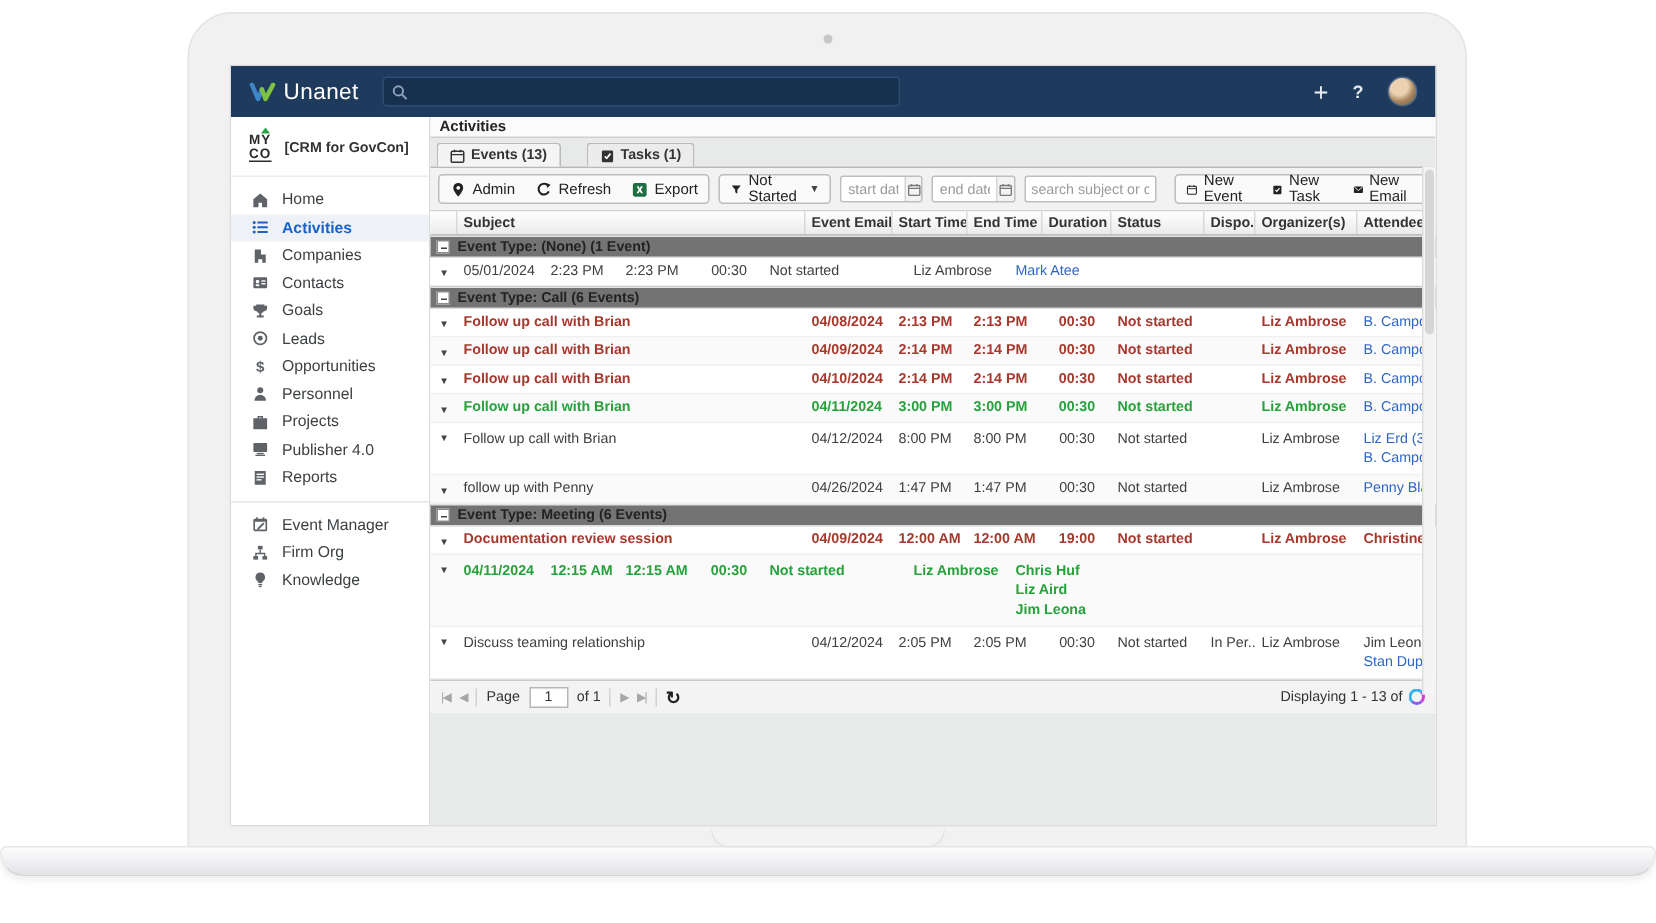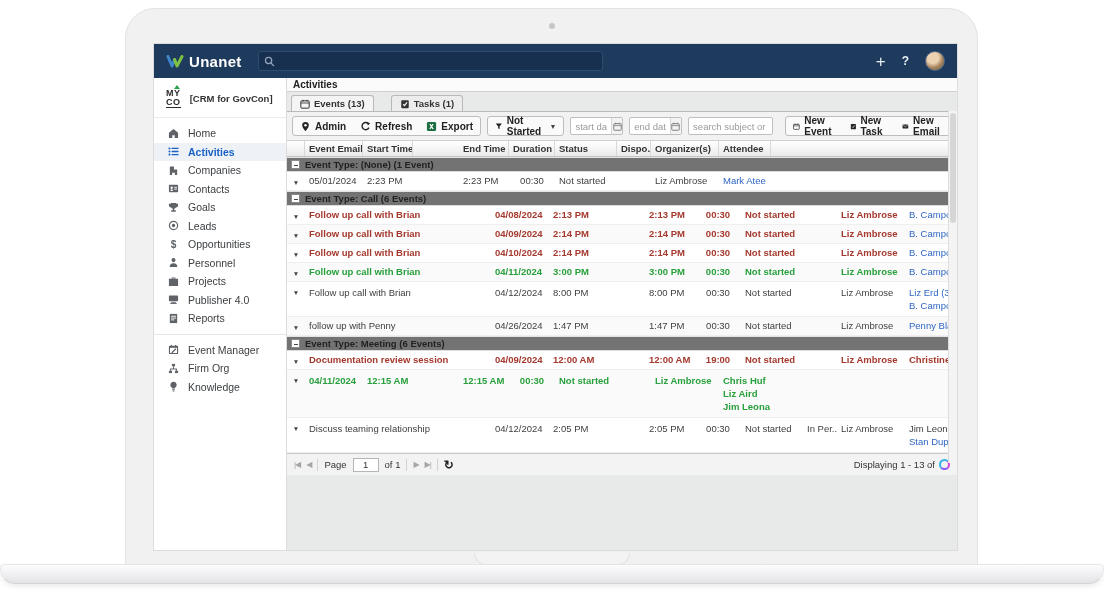--- a/index.html
+++ b/index.html
@@ -17,21 +17,21 @@
     background:linear-gradient(#fdfdfe,#e3e3e7); border:1px solid #e7e7ea; border-bottom-color:#d4d4d8;
     border-radius:6px 6px 20px 20px; box-shadow:0 3px 5px rgba(0,0,0,.07); z-index:2; }
 
   
   .viewport { position:absolute; left:27px; top:34px; width:805px; height:508px;
     background:#fff; overflow:hidden; border:1px solid #dcdcdf; font-size:10px; color:#333; }
 
   
   .topbar { height:34px; background:#1e3a5c; display:flex; align-items:center; padding:0 12px; }
   .brand { display:flex; align-items:center; gap:5px; }
-  .brand-word { color:#fff; font-size:15px; font-weight:bold; letter-spacing:.3px; }
+  .brand-word { color:#fff; font-size:15px; font-weight:normal; letter-spacing:.3px; }
   .searchbox { position:relative; margin-left:16px; width:345px; height:20px; background:#17304f;
     border:1px solid #2d4c72; border-radius:3px; display:flex; align-items:center; }
   .searchbox .s-ic { position:absolute; left:5px; top:4px; width:11px; height:11px; color:#8fa3bb; }
   .searchbox input { width:100%; height:100%; background:transparent; border:none; outline:none;
     color:#c9d4e2; font-size:9.5px; padding-left:22px; font-family:"Liberation Sans",sans-serif; }
   .searchbox input::placeholder { color:#93a7c0; }
   .topbar-right { margin-left:auto; display:flex; align-items:center; gap:16px; }
   .tb-plus { color:#e7edf4; font-size:17px; font-weight:normal; line-height:1; cursor:pointer; }
   .tb-help { color:#e7edf4; font-size:12px; font-weight:bold; cursor:pointer; }
   .avatar { width:20px; height:20px; border-radius:50%;
@@ -65,21 +65,21 @@
   .tab { display:flex; align-items:center; gap:4px; padding:0 8px; height:16px;
     border:1px solid #b9b9b9; border-bottom:none; border-radius:3px 3px 0 0;
     font-size:9.5px; font-weight:bold; color:#333; background:#ececec; cursor:pointer; }
   .tab .ic { width:10px; height:10px; display:flex; color:#333; }
   .tab.active { background:#f4f4f4; }
   .panel { background:#f2f2f2; border-top:1px solid #b9b9b9; }
   .toolbar { display:flex; align-items:center; gap:6px; padding:4px 5px; }
   .btn-group { display:flex; align-items:center; height:20px; border:1px solid #bdbdbd;
     border-radius:3px; background:#fafafa; }
   .tb-btn { display:flex; align-items:center; gap:4px; padding:0 7px; font-size:10px;
-    font-weight:bold; color:#222; cursor:pointer; height:100%; }
+    font-weight:normal; color:#222; cursor:pointer; height:100%; }
   .tb-btn .ic { width:11px; height:11px; display:flex; color:#222; }
   .caret-down { font-size:7px; color:#444; margin-left:1px; }
   .fld { display:flex; align-items:center; height:18px; border:1px solid #bfbfbf; border-radius:2px;
     background:#fff; overflow:hidden; }
   .fld input { border:none; outline:none; font-size:9.5px; color:#666; padding:0 4px; width:100%;
     font-family:"Liberation Sans",sans-serif; }
   .fld input::placeholder { color:#9a9a9a; }
   .fld .cal-btn { width:15px; height:100%; border-left:1px solid #d7d7d7; background:#f3f3f3;
     display:flex; align-items:center; justify-content:center; color:#777; cursor:pointer; }
   .fld .cal-btn .ic { width:9px; height:9px; display:flex; }
@@ -87,21 +87,21 @@
   .tb-spacer { flex:1; }
 
   
   .grid { background:#fff; border-top:1px solid #cfcfcf; }
   .grid-head { display:flex; height:16px; background:linear-gradient(#ffffff,#ebebeb);
     border-bottom:1px solid #c2c2c2; font-size:9.5px; font-weight:bold; color:#333; }
   .hcell { border-right:1px solid #d8d8d8; padding:0 4px; line-height:15px; overflow:hidden;
     white-space:nowrap; flex:none; }
   .c-exp{width:18px;flex:none;text-align:center;}
   .c-subject{flex:1 1 auto;min-width:0;}
-  .c-date{width:58px;flex:none;} .c-start{width:50px;flex:none;} .c-end{width:50px;flex:none;margin-left:46px;}
+  .c-date{width:58px;flex:none;} .c-start{width:50px;flex:none;} .c-end{width:50px;flex:none;}
   .c-dur{width:46px;flex:none;text-align:center;} .c-status{width:62px;flex:none;} .c-dispo{width:34px;flex:none;}
   .c-org{width:68px;flex:none;} .c-att{width:52px;flex:none;overflow:hidden;}
   .group-row { display:flex; align-items:center; gap:5px; height:15px; background:#737373;
     border-bottom:1px solid #dddddd; border-top:1px solid #e4e4e4; font-size:9.5px; font-weight:bold;
     color:#222; padding-left:4px; }
   .minus-box { position:relative; width:9px; height:9px; border:1px solid #8a8a8a; background:#fff;
     flex:none; cursor:pointer; }
   .minus-box::before { content:""; position:absolute; left:1.5px; right:1.5px; top:3.5px; height:1px;
     background:#444; }
   .row { display:flex; align-items:flex-start; background:#fff; border-bottom:1px solid #efefef;
@@ -457,20 +457,21 @@
                       </svg>
                     </span>
                   <span>New Email</span>
                 </div>
               </div>
             </div>
 
             <div class="grid">
               <div class="grid-head" id="grid-head">
                   <div class="hcell c-exp"></div>
+                  <div class="hcell c-subject">Subject</div>
                   <div class="hcell c-date">Event Email</div>
                   <div class="hcell c-start">Start Time</div>
                   <div class="hcell c-end">End Time</div>
                   <div class="hcell c-dur">Duration</div>
                   <div class="hcell c-status">Status</div>
                   <div class="hcell c-dispo">Dispo...</div>
                   <div class="hcell c-org">Organizer(s)</div>
                   <div class="hcell c-att">Attendee</div>
                 </div>
               <div id="grid-body">

